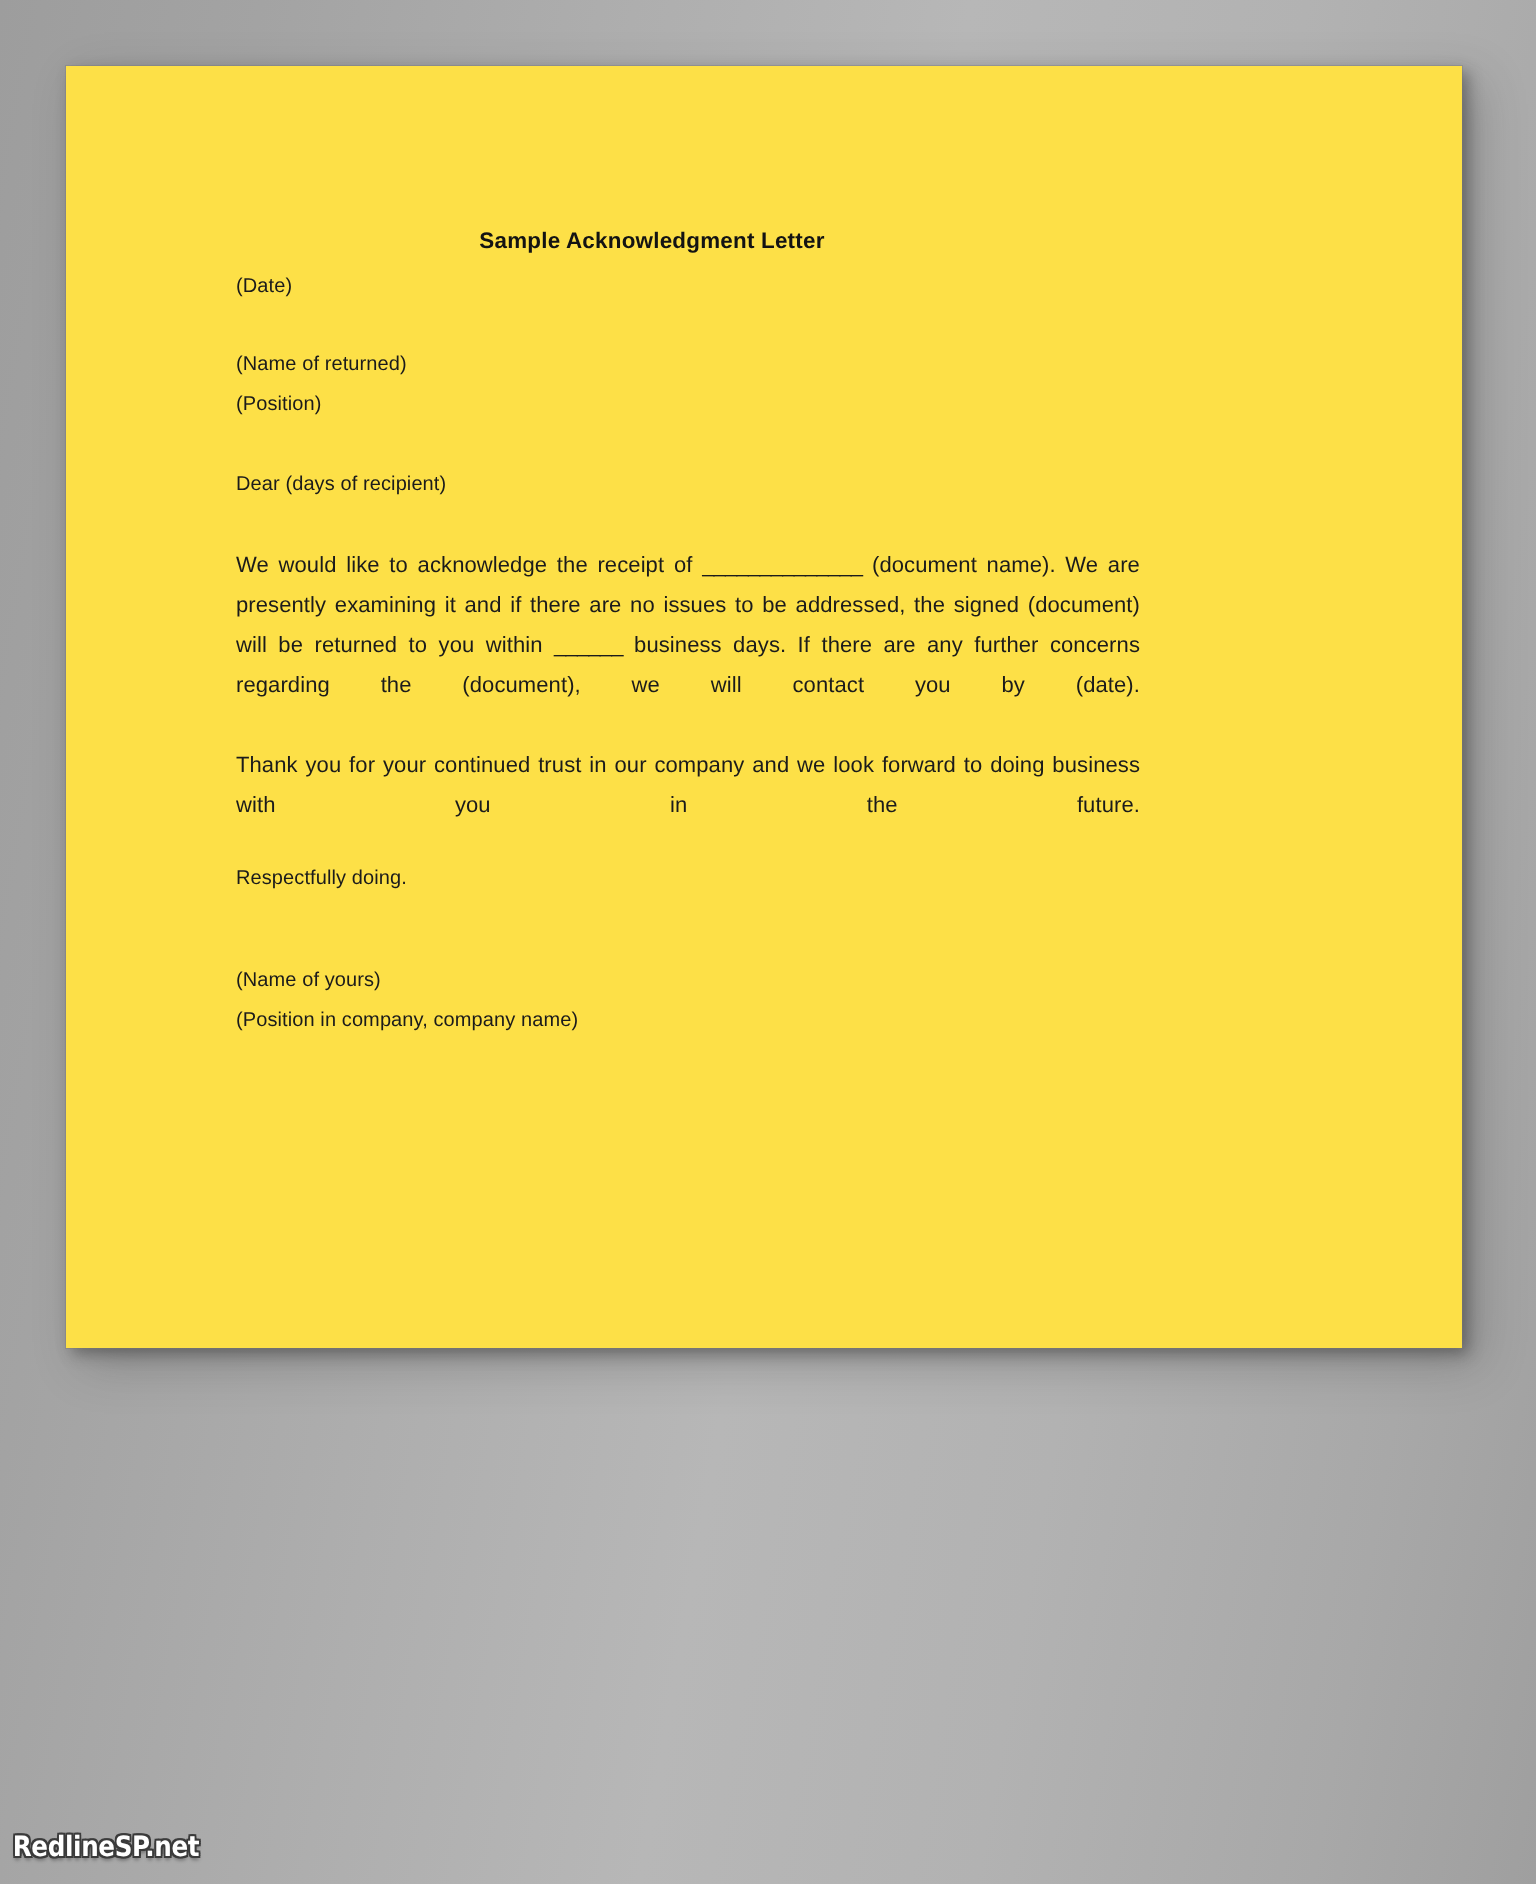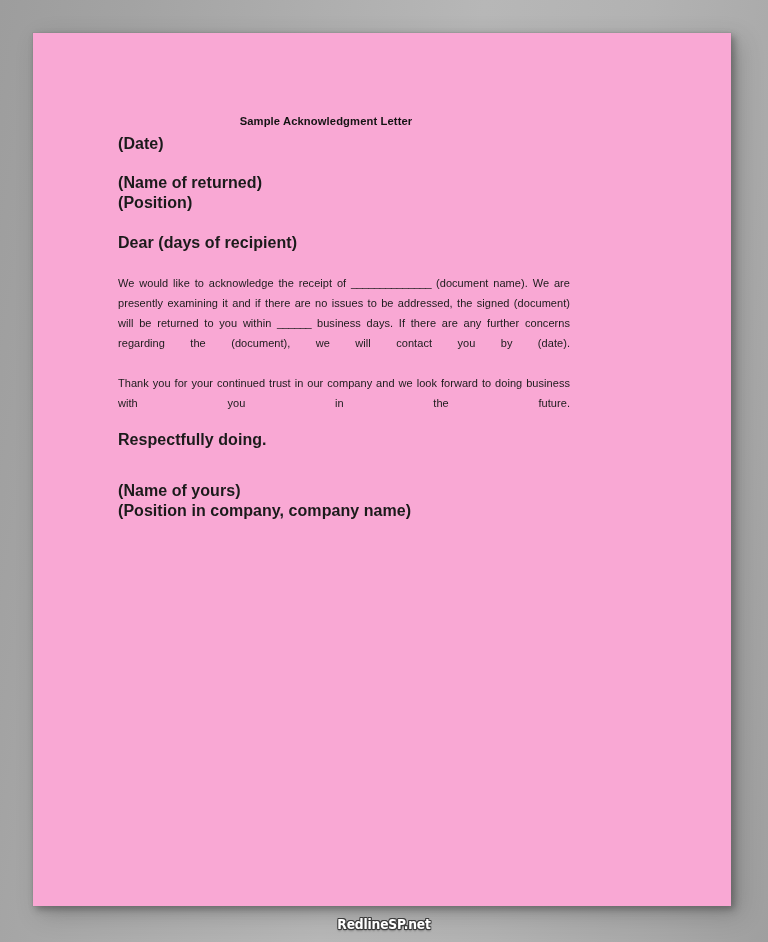--- a/index.html
+++ b/index.html
@@ -22,22 +22,22 @@
         #9f9f9f 100%);
     position: relative;
   }
 
   
   #paper-sheet {
     position: absolute;
     left: 33px;
     top: 33px;
     width: 698px;
-    height: 873px;
-    background: #f9a8d4;
+    height: 641px;
+    background: #fde047;
     box-shadow:
         0 0 0 0.5px rgba(120,120,120,0.35),
         3px 3px 7px rgba(40,40,40,0.42),
         8px 8px 22px rgba(50,50,50,0.28);
   }
 
   
   #letter-content {
     position: absolute;
     left: 85px;      
@@ -52,26 +52,25 @@
     text-align: center;
     letter-spacing: 0.12px;
     position: absolute;
     top: 82px;       
     left: -18px;
     width: 452px;
   }
 
   .ln {
     position: absolute;
-    font-size: 16px;
+    font-size: 10px;
     color: #1b1b1b;
     line-height: 14px;
     white-space: nowrap;
     letter-spacing: 0.05px;
-    font-weight: bold;
   }
 
   .para {
     position: absolute;
     font-size: 11px;
     color: #1b1b1b;
     line-height: 20px;
     width: 452px;
     text-align: justify;
     text-justify: inter-word;
@@ -98,21 +97,20 @@
 
   
   #footer-watermark {
     position: absolute;
     left: 0;
     bottom: 0;
     width: 768px;
     height: 36px;
     display: flex;
     align-items: center;
-    justify-content: center;
   }
 
   #footer-watermark .wm-text {
     font-family: "DejaVu Sans", sans-serif;
     font-size: 14px;
     font-weight: bold;
     color: #ffffff;
     letter-spacing: -0.2px;
     transform: scaleX(0.88);
     text-shadow:

